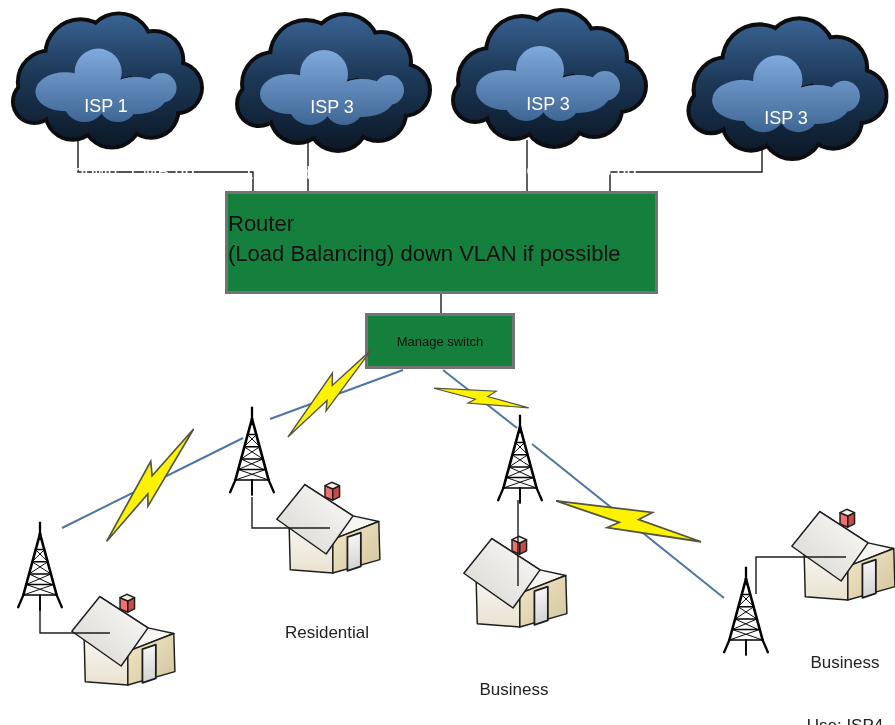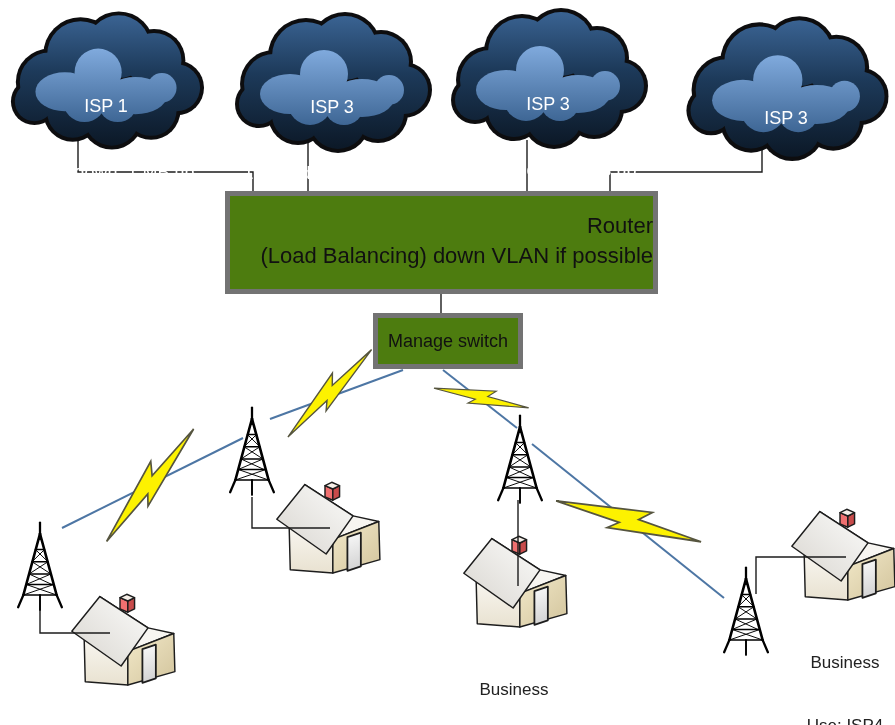--- a/index.html
+++ b/index.html
@@ -5,24 +5,24 @@
   html,body{margin:0;padding:0;background:#ffffff;}
   .canvas{position:relative;width:895px;height:725px;background:#ffffff;overflow:hidden;
           font-family:"Liberation Sans", sans-serif;}
   .abs{position:absolute;}
   svg{display:block;}
   .underlay{position:absolute;left:0;top:0;z-index:2;pointer-events:none;}
   .house{z-index:1;}
   .tower{z-index:2;}
   .cloud{z-index:3;}
   .bolt{z-index:4;}
-  .box{position:absolute;background:#4d7c0f;border:5px solid #737373;z-index:4;
-       color:#111;text-align:right;box-sizing:border-box;}
+  .box{position:absolute;background:#15803d;border:3px solid #737373;z-index:4;
+       color:#111;text-align:left;box-sizing:border-box;}
   .router-box{padding-top:15px;font-size:22px;line-height:30px;}
-  .switch-box{display:flex;align-items:center;justify-content:center;font-size:18px;margin-left:8px;}
+  .switch-box{display:flex;align-items:center;justify-content:center;font-size:13px;}
   .cloud-text{position:absolute;left:0;right:0;text-align:center;color:#ffffff;
               font-size:18px;line-height:22px;white-space:pre;z-index:4;}
   .site-label{position:absolute;text-align:center;color:#222;font-size:17px;line-height:21px;z-index:5;white-space:pre;}
   .defs-holder{position:absolute;width:0;height:0;overflow:hidden;}
 </style>
 </head>
 <body>
 
 <svg class="defs-holder" aria-hidden="true">
   <defs>
@@ -236,20 +236,21 @@
     </svg>
   <svg class="abs bolt" style="left:528px;top:486px;transform:rotate(42deg)" width="200" height="72" viewBox="0 0 152 80">
       <use href="#sym-bolt"></use>
     </svg>
 
   <div class="site-label" style="left:10px;top:684px;width:200px">
     
     
   </div>
   <div class="site-label" style="left:227px;top:580px;width:200px">
+    <div>Residential</div>
   </div>
   <div class="site-label" style="left:434px;top:637px;width:160px">
     <div>Business</div>
     
   </div>
   <div class="site-label" style="left:765px;top:610px;width:160px">
     <div>Business</div>
     <div>Use: ISP4</div>
   </div>
 

